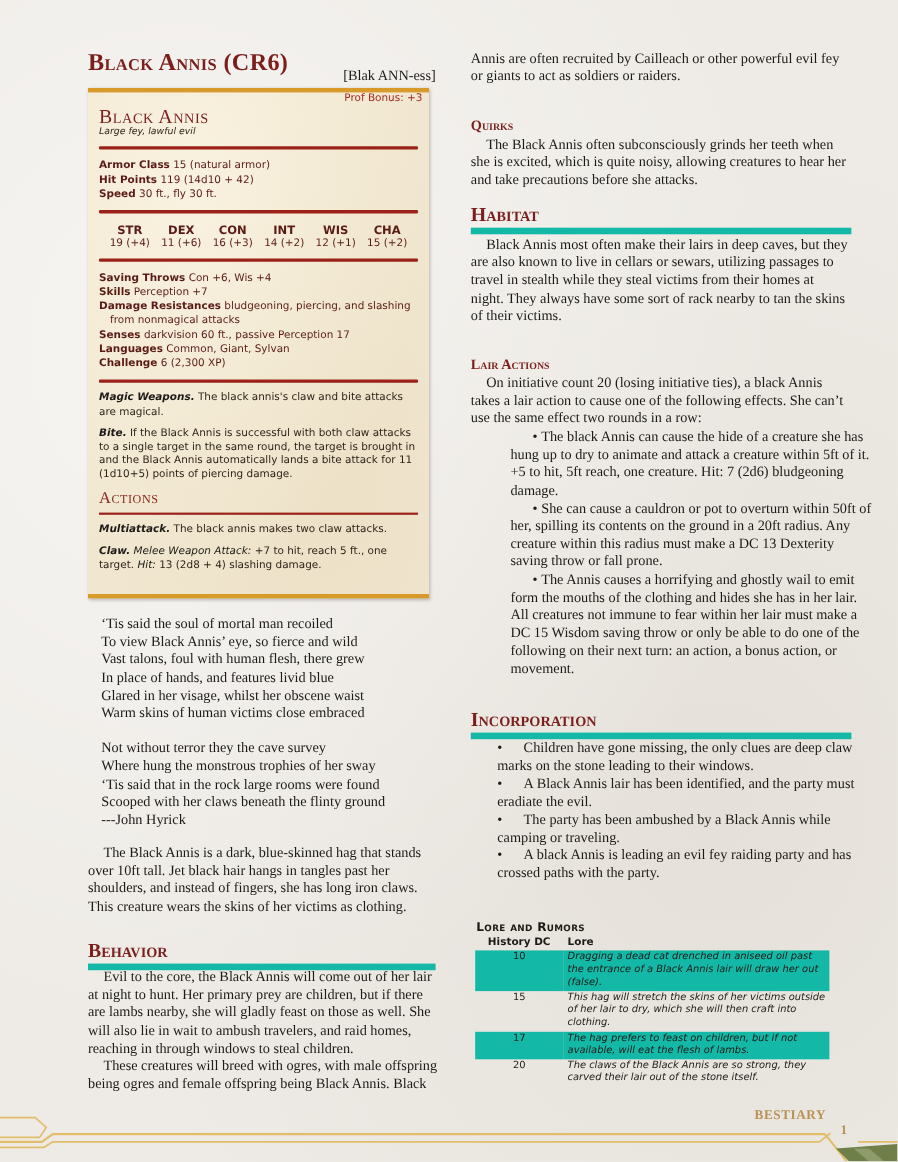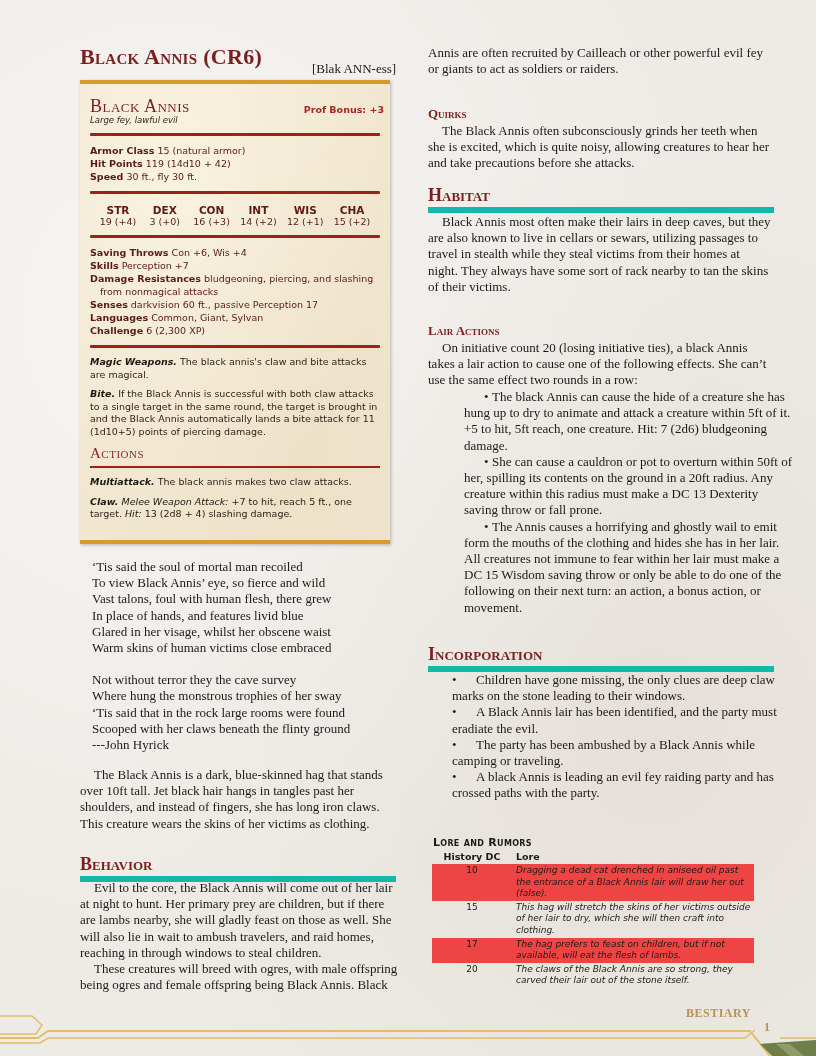--- a/index.html
+++ b/index.html
@@ -34,22 +34,22 @@
     border-bottom: 4px solid #d89a2b;
     box-shadow: 1px 1px 3px rgba(0,0,0,0.25);
     font-family: "DejaVu Sans", sans-serif; color: #5a1b14;
   }
   .sb-inner { padding: 8px 10px 0 10px; }
   .sb-name {
     font-family: "Liberation Serif", serif; font-variant: small-caps;
     font-size: 18px; color: #7a1f1c; letter-spacing: 0.5px; margin-top: 4px;
   }
   .sb-prof {
-    position: absolute; right: 6px; top: 20px;
-    font-size: 9.5px; font-weight: bold; color: #a32a22;
+    position: absolute; right: 6px; top: 0;
+    font-size: 9.5px; font-weight: normal; color: #a32a22;
   }
   .sb-type { font-style: italic; font-size: 8.5px; color: #2a1e16; margin-top: -2px; }
   .sb-rule { height: 3px; background: #9b2119; margin: 8px 0 8px 0; border-radius: 1px; }
   .sb-line { font-size: 9.5px; line-height: 13px; color: #5a1b14; }
   .sb-line b { color: #5a1b14; text-align: right; }
   .sb-line.hang { padding-left: 10px; text-indent: -10px; }
   .abilities { display: flex; justify-content: space-between; padding: 2px 6px 0 6px; }
   .ability { text-align: center; width: 44px; }
   .ab-name { font-weight: bold; font-size: 10.5px; color: #5a1b14; }
   .ab-val { font-size: 9.5px; color: #5a1b14; }
@@ -85,21 +85,21 @@
   }
   .lore-table {
     position: absolute; left: 432px; top: 850px; width: 322px;
     font-family: "DejaVu Sans", sans-serif; font-size: 9px; color: #1c1a17;
     border-collapse: collapse;
   }
   .lore-table th { font-weight: bold; text-align: left; padding: 1px 0 2px 0; font-size: 9.5px; }
   .lore-table td { vertical-align: top; padding: 1px 0 1px 0; line-height: 11.6px; }
   .lore-table td.dc { text-align: center; width: 80px; }
   .lore-table td.lore { font-style: italic; padding-left: 4px; }
-  .lore-table tr.shade td { background: #ef4444; }
+  .lore-table tr.shade td { background: #14b8a6; }
 
   
   .footer-label {
     position: absolute; left: 686px; top: 1006px;
     font-family: "Liberation Serif", serif; font-weight: bold;
     font-size: 12px; color: #b89257; letter-spacing: 0.5px;
   }
   .page-num {
     position: absolute; left: 764px; top: 1020px;
     font-family: "Liberation Serif", serif; font-weight: bold; font-size: 12px; color: #b89257;
@@ -124,21 +124,21 @@
     <div class="sb-line"><b>Speed</b> <span>30 ft., fly 30 ft.</span></div>
     <div class="sb-rule"></div>
 
     <div class="abilities">
       <div class="ability">
           <div class="ab-name">STR</div>
           <div class="ab-val">19 (+4)</div>
         </div>
       <div class="ability">
           <div class="ab-name">DEX</div>
-          <div class="ab-val">3 (+0)</div>
+          <div class="ab-val">11 (+6)</div>
         </div>
       <div class="ability">
           <div class="ab-name">CON</div>
           <div class="ab-val">16 (+3)</div>
         </div>
       <div class="ability">
           <div class="ab-name">INT</div>
           <div class="ab-val">14 (+2)</div>
         </div>
       <div class="ability">

